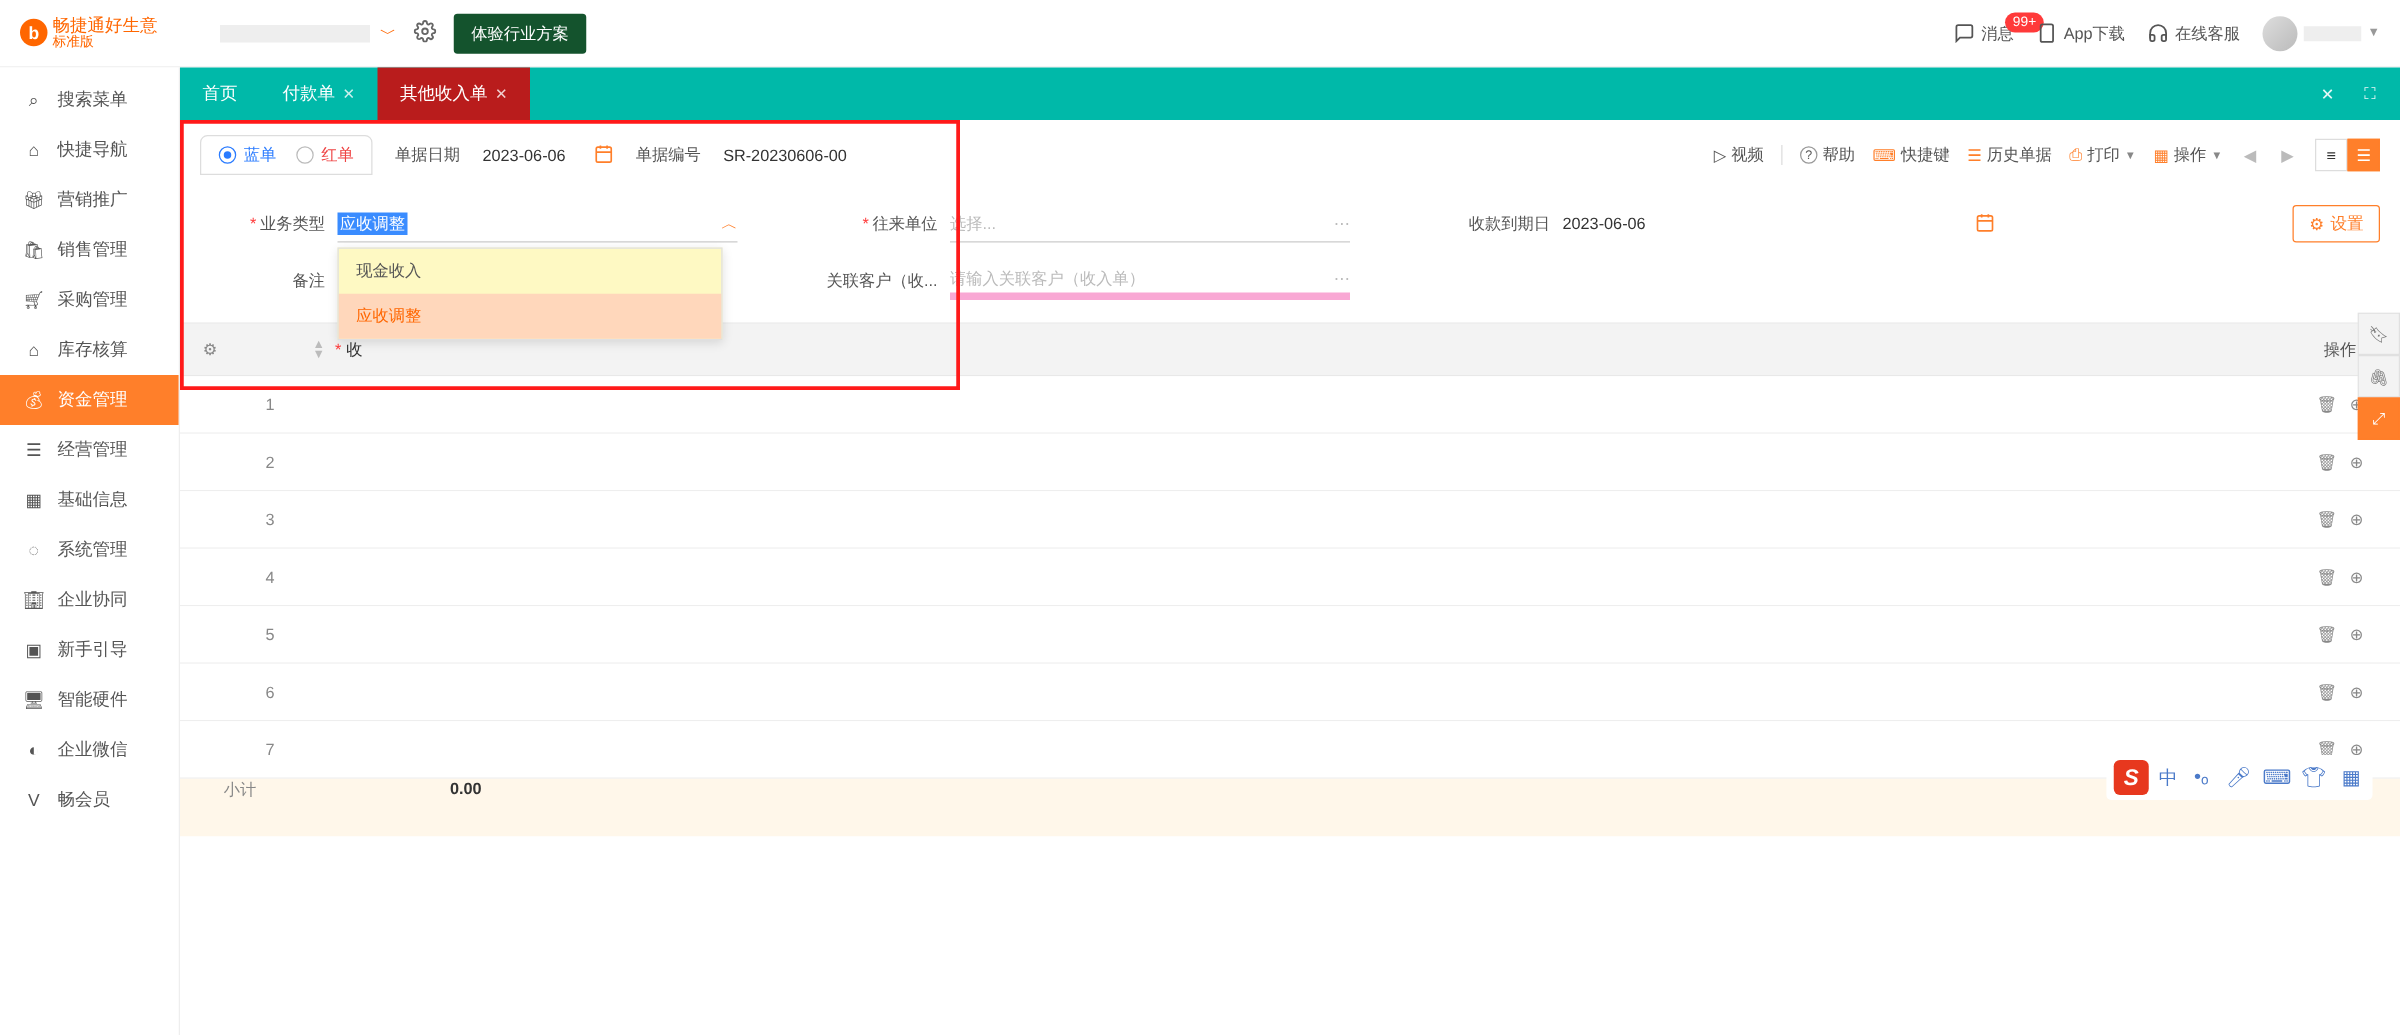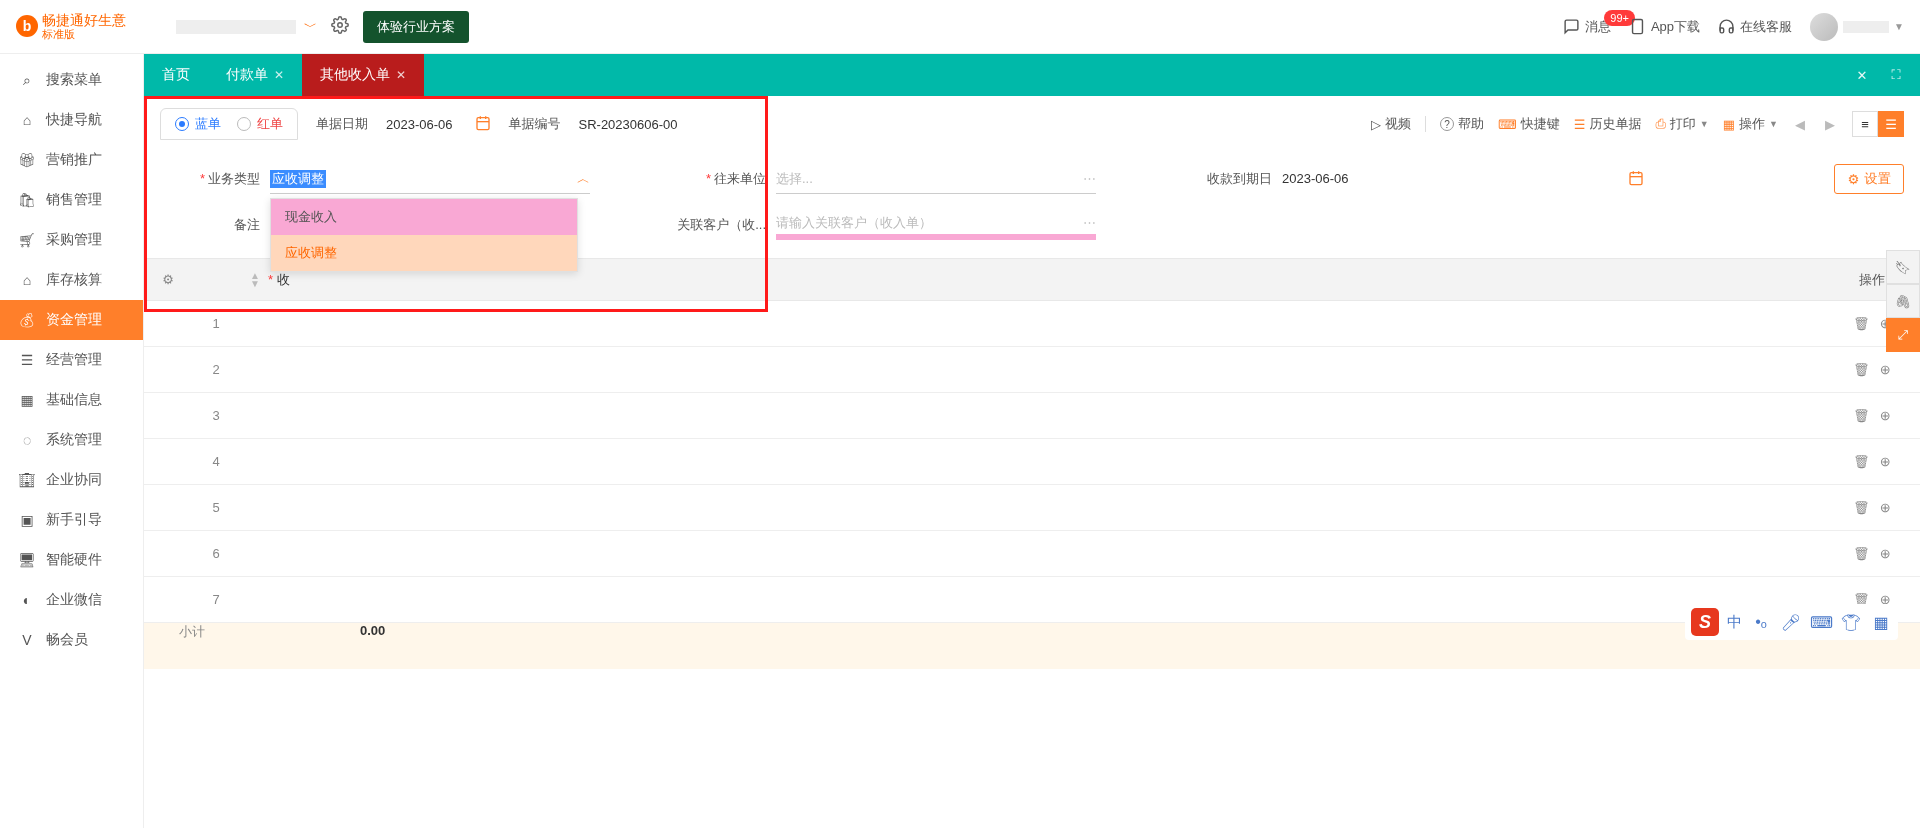--- a/index.html
+++ b/index.html
@@ -53,34 +53,34 @@
 .toolbar-right { margin-left: auto; display: flex; align-items: center; gap: 14px; }
 .tlink { display: flex; align-items: center; gap: 4px; color: #555; cursor: pointer; }
 .tlink .ico { color: #ff7f2a; }
 .divider { width: 1px; height: 16px; background: #ddd; }
 .arrow-btn { color: #bbb; cursor: pointer; padding: 0 3px; }
 .view-toggle { display: flex; }
 .view-toggle .vb { width: 26px; height: 26px; display: flex; align-items: center; justify-content: center; border: 1px solid #ddd; cursor: pointer; }
 .view-toggle .vb.active { background: #ff7f2a; color: #fff; border-color: #ff7f2a; }
 
 .form-area { padding: 6px 16px 10px; }
-.form-row { display: flex; align-items: center; padding: 8px 0; gap: 16px; }
+.form-row { display: flex; align-items: center; padding: 8px 0; gap: 0; }
 .form-field { display: flex; align-items: center; margin-right: 60px; }
 .form-field label { width: 110px; text-align: right; padding-right: 10px; color: #555; }
 .form-field .req { color: #ff3a3a; margin-right: 3px; }
 .input-like { width: 320px; height: 30px; border: none; border-bottom: 1px solid transparent; position: relative; display: flex; align-items: center; }
 .input-like.dd { border-bottom: 1px solid #ccc; justify-content: space-between; cursor: pointer; }
 .input-like .sel-text { background: #3a8cff; color: #fff; padding: 0 2px; }
 .input-like .chev-up { color: #ff7f2a; }
 .input-like input { width: 100%; border: none; outline: none; font-size: 13px; color: #333; }
 .input-like input::placeholder { color: #bbb; }
 .dots-icon { color: #bbb; cursor: pointer; }
 .settings-btn { border: 1px solid #ff7f2a; color: #ff7f2a; padding: 5px 12px; border-radius: 3px; display: flex; gap: 5px; align-items: center; cursor: pointer; margin-left: auto; background: #fff; }
 
-.dropdown-panel { position: absolute; background: #f9a8d4; border: 1px solid #e0e0e0; box-shadow: 0 2px 8px rgba(0,0,0,.12); width: 308px; z-index: 100; }
+.dropdown-panel { position: absolute; background: #fef9c3; border: 1px solid #e0e0e0; box-shadow: 0 2px 8px rgba(0,0,0,.12); width: 308px; z-index: 100; }
 .dd-item { padding: 9px 14px; cursor: pointer; color: #555; }
 .dd-item.active { background: #ffd7bb; color: #ff6600; }
 
 .red-box { position: absolute; border: 3px solid #ff1a1a; pointer-events: none; z-index: 50; }
 
 .table-wrap { border-top: 1px solid #e8e8e8; }
 .table-head { display: flex; background: #f3f3f3; height: 42px; align-items: center; border-bottom: 1px solid #e8e8e8; }
 .col-gear { width: 48px; text-align: center; color: #888; }
 .col-idx { width: 48px; text-align: center; color: #888; }
 .col-main { flex: 1; padding-left: 10px; display: flex; align-items: center; gap: 4px; }

